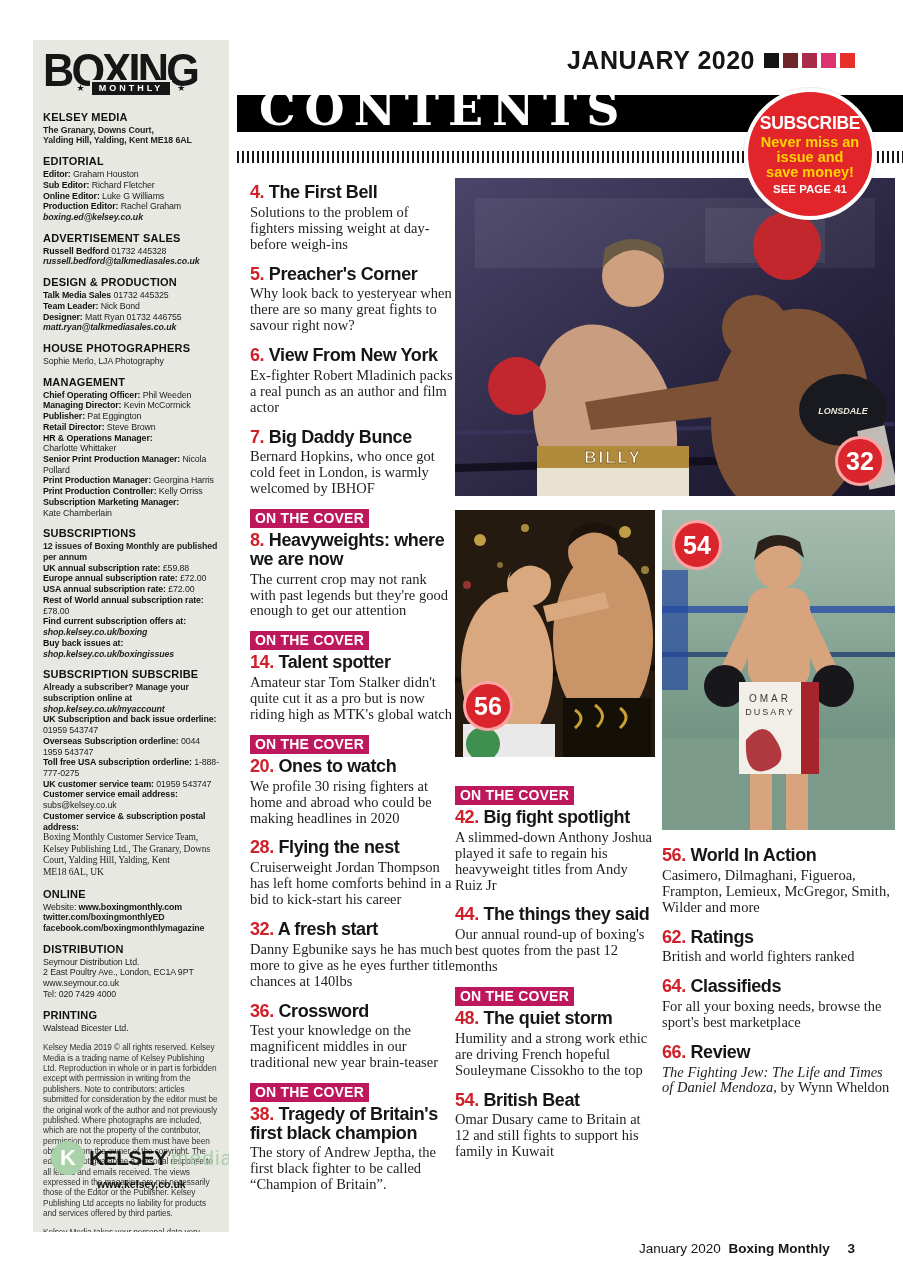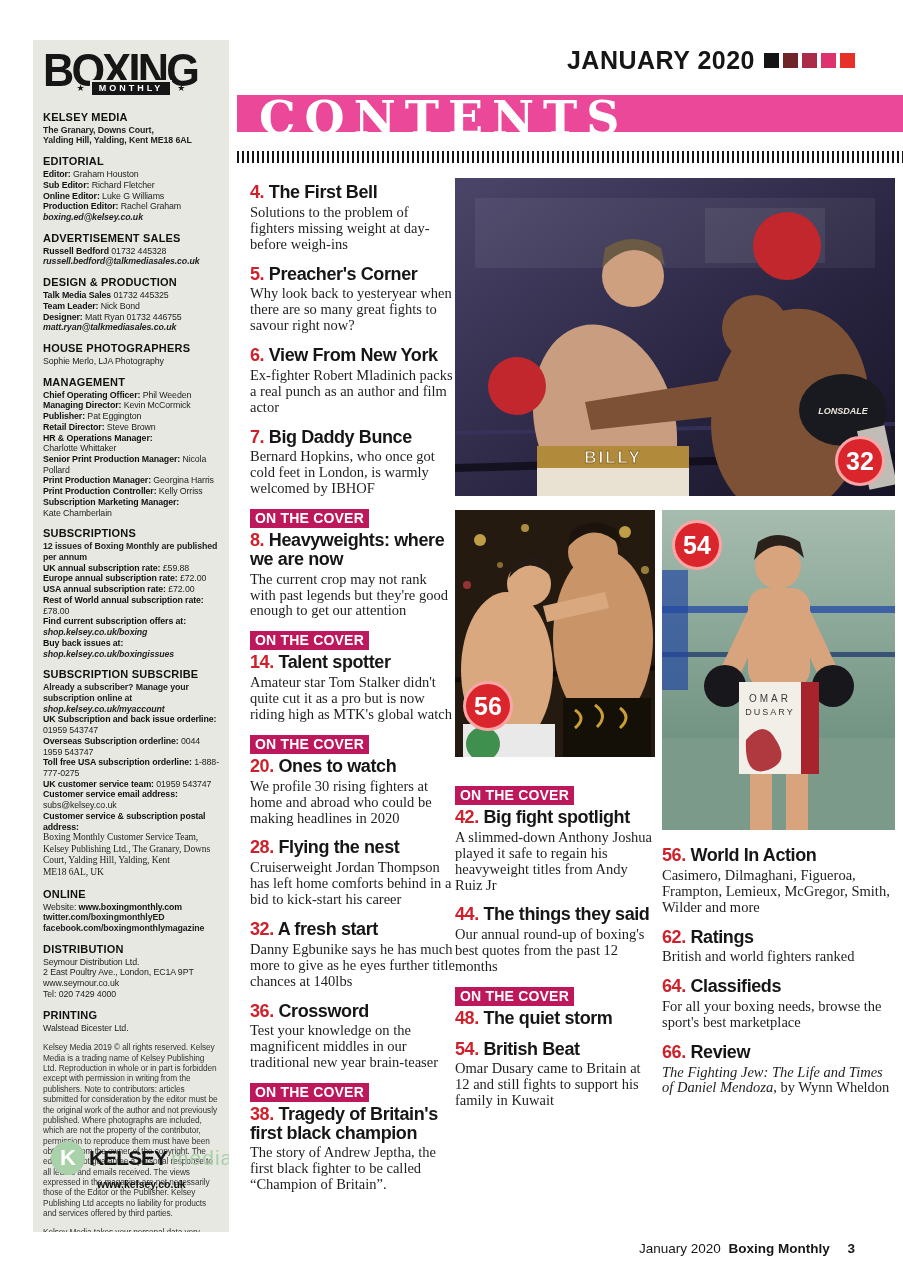--- a/index.html
+++ b/index.html
@@ -30,22 +30,22 @@
            font-size:22px;display:flex;align-items:center;justify-content:center;}
   .kname{font-weight:900;font-size:21px;letter-spacing:-1px;color:#161616;}
   .kmedia{font-size:21px;color:#a9cfa9;letter-spacing:1px;}
   .kurl{font-weight:bold;font-size:10.5px;margin:3px 0 0 40px;color:#111;padding-left:6px;}
 
   
   .issue-line{position:absolute;top:46px;right:48px;display:flex;align-items:center;gap:9px;}
   .issue-text{font-weight:900;font-size:25px;letter-spacing:.5px;color:#161616;}
   .squares{display:flex;gap:4px;}
   .squares span{width:15px;height:15px;display:inline-block;}
-  .banner{position:absolute;left:237px;right:0;top:95px;height:37px;background:#ec4899;
-          display:flex;align-items:flex-start;}
+  .banner{position:absolute;left:237px;right:0;top:95px;height:37px;background:#000000;
+          display:flex;align-items:flex-end;}
   .banner span{font-family:"DejaVu Serif",serif;font-weight:bold;font-size:46px;letter-spacing:9px;
                color:#fff;padding-left:22px;line-height:1;}
   .barcode{position:absolute;left:237px;right:0;top:151px;height:12px;
            background:repeating-linear-gradient(90deg,#161616 0 2px,transparent 2px 5px);}
   .subscribe{position:absolute;left:744px;top:88px;width:132px;height:132px;border-radius:50%;
              background:#e2242b;border:4px solid #fff;box-sizing:border-box;z-index:6;
              display:flex;flex-direction:column;align-items:center;justify-content:center;
              text-align:center;box-shadow:0 0 0 1px rgba(0,0,0,.08);}
   .sub1{color:#fff;font-weight:900;font-size:17.5px;letter-spacing:-.3px;}
   .sub2{color:#ffd400;font-weight:900;font-size:14.5px;line-height:1.05;width:100px;margin:1px 0 3px;}
@@ -208,20 +208,25 @@
         <span style="background: rgb(110, 36, 40);"></span>
         <span style="background: rgb(170, 44, 72);"></span>
         <span style="background: rgb(221, 50, 112);"></span>
         <span style="background: rgb(232, 48, 42);"></span>
       </span>
   </div>
   <div class="banner">
     <span>CONTENTS</span>
   </div>
   <div class="barcode"></div>
+  <div class="subscribe">
+    <div class="sub1">SUBSCRIBE</div>
+    <div class="sub2">Never miss an issue and save money!</div>
+    <div class="sub3">SEE PAGE 41</div>
+  </div>
 
   <div class="photo photo-main">
     <svg width="440" height="318" viewBox="0 0 440 318">
       <defs>
         <linearGradient id="gMain" x1="0" y1="0" x2="1" y2="1">
           <stop offset="0" stop-color="#4b4569"></stop>
             <stop offset=".55" stop-color="#2b2744"></stop>
             <stop offset="1" stop-color="#171427"></stop>
         </linearGradient>
       </defs>
@@ -344,21 +349,21 @@
         <p class="entry-desc">Test your knowledge on the magnificent middles in our traditional new year brain-teaser</p>
       </article>
       <article class="entry"><div class="cover-tag">ON THE COVER</div><h4 class="entry-title"><span class="entry-num">38.</span> Tragedy of Britain's first black champion</h4><p class="entry-desc">The story of Andrew Jeptha, the first black fighter to be called “Champion of Britain”.</p></article>
     </div>
   <div class="col col2" id="col2">
       <article class="entry"><div class="cover-tag">ON THE COVER</div><h4 class="entry-title"><span class="entry-num">42.</span> Big fight spotlight</h4><p class="entry-desc">A slimmed-down Anthony Joshua played it safe to regain his heavyweight titles from Andy Ruiz Jr</p></article>
       <article class="entry">
         <h4 class="entry-title"><span class="entry-num">44.</span> The things they said</h4>
         <p class="entry-desc">Our annual round-up of boxing's best quotes from the past 12 months</p>
       </article>
-      <article class="entry"><div class="cover-tag">ON THE COVER</div><h4 class="entry-title"><span class="entry-num">48.</span> The quiet storm</h4></article>
+      <article class="entry"><div class="cover-tag">ON THE COVER</div><h4 class="entry-title"><span class="entry-num">48.</span> The quiet storm</h4><p class="entry-desc">Humility and a strong work ethic are driving French hopeful Souleymane Cissokho to the top</p></article>
       <article class="entry">
         <h4 class="entry-title"><span class="entry-num">54.</span> British Beat</h4>
         <p class="entry-desc">Omar Dusary came to Britain at 12 and still fights to support his family in Kuwait</p>
       </article>
     </div>
   <div class="col col3" id="col3">
       <article class="entry">
         <h4 class="entry-title"><span class="entry-num">56.</span> World In Action</h4>
         <p class="entry-desc">Casimero, Dilmaghani, Figueroa, Frampton, Lemieux, McGregor, Smith, Wilder and more</p>
       </article>

